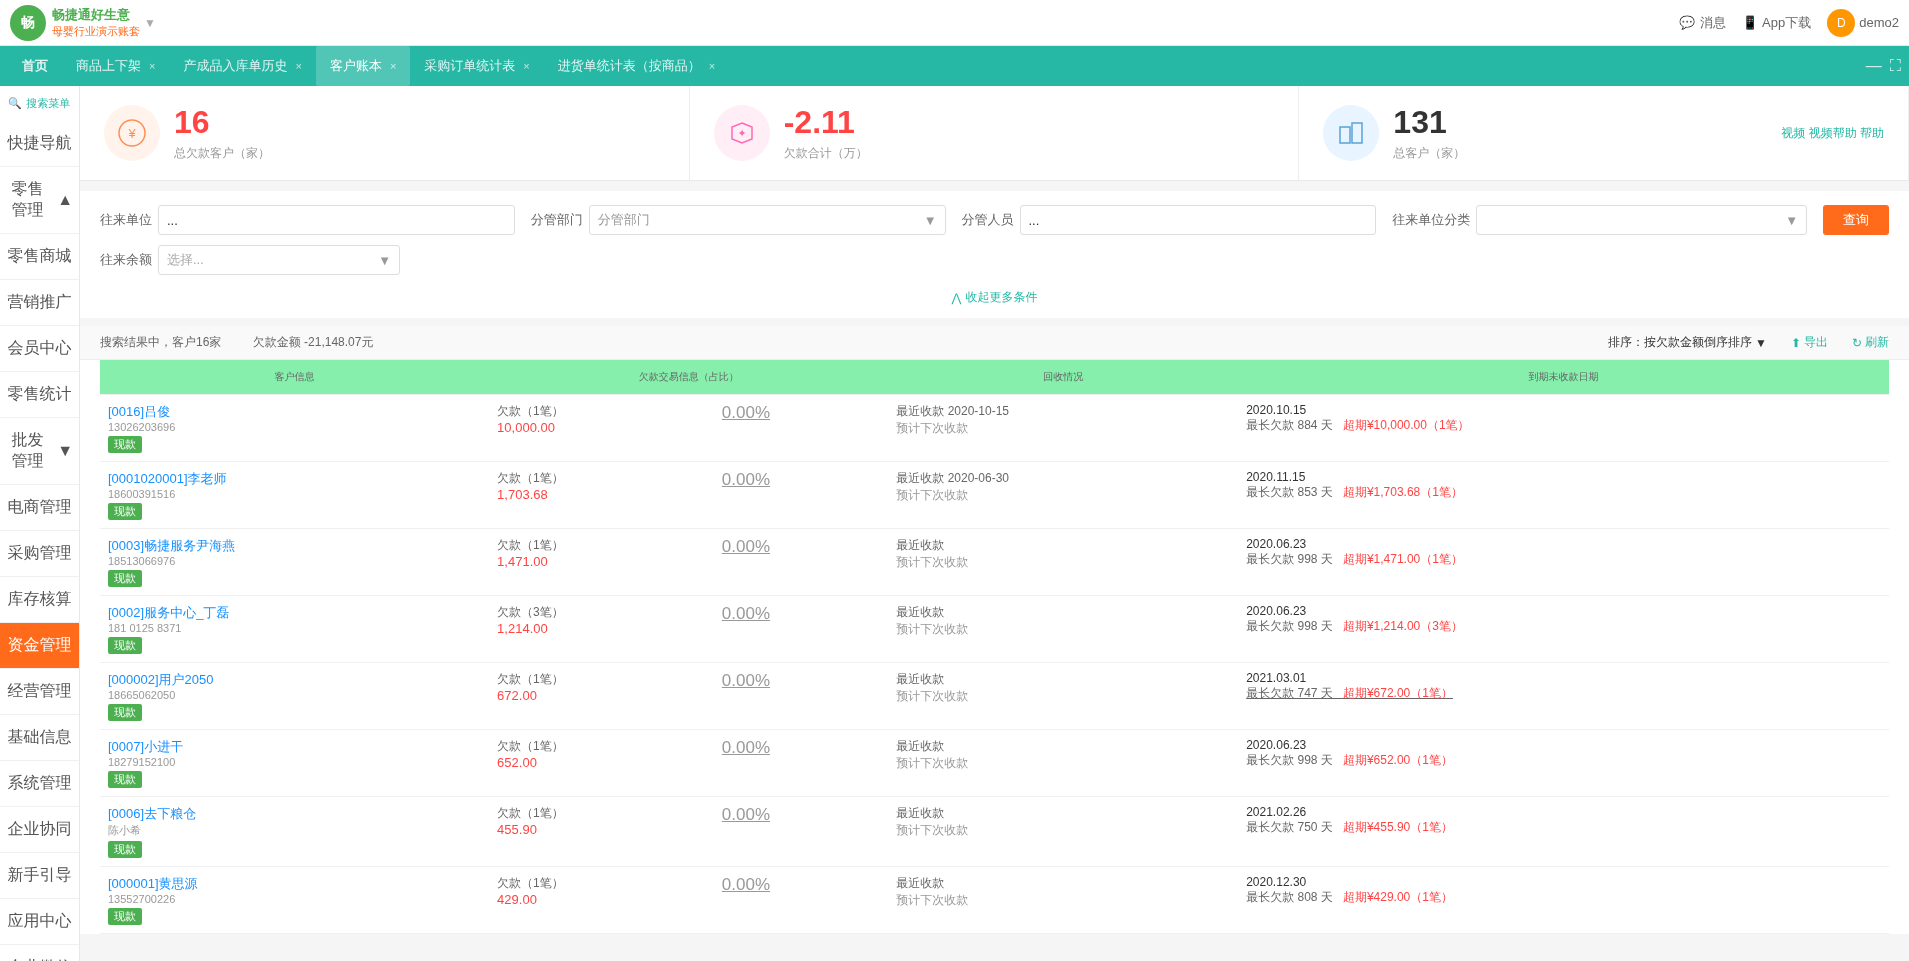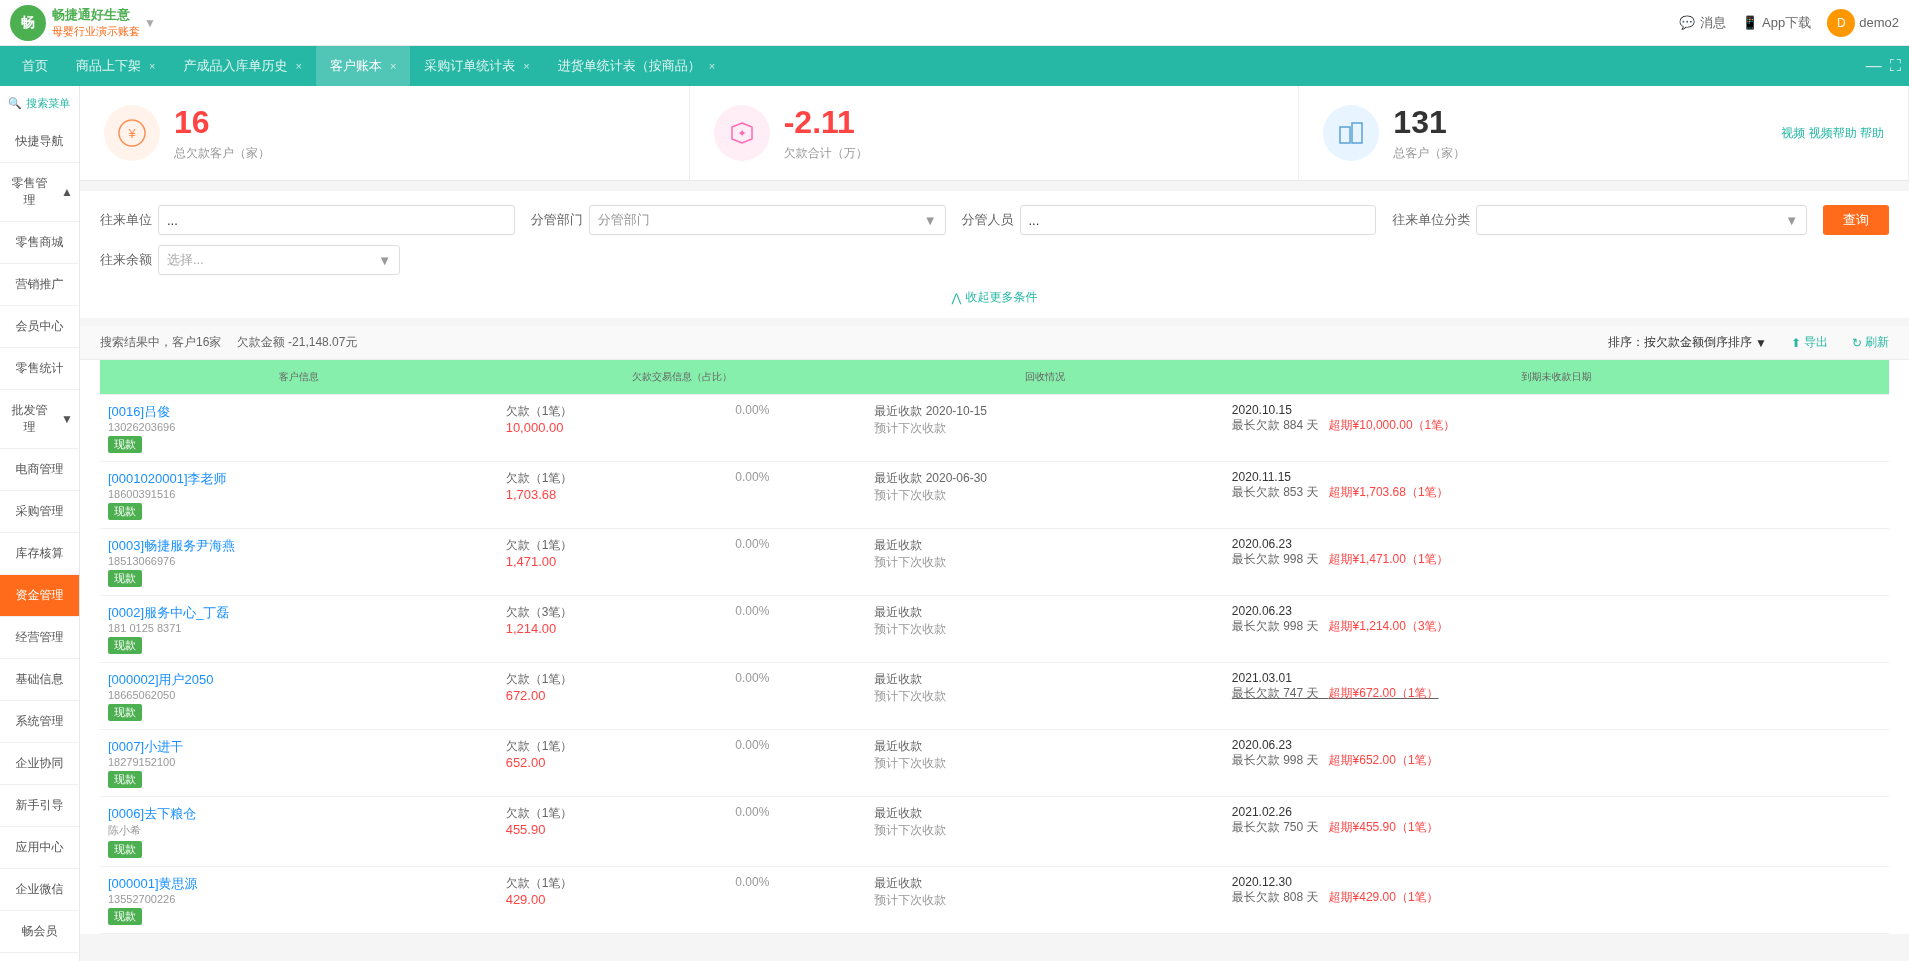--- a/index.html
+++ b/index.html
@@ -9,33 +9,33 @@
     .top-bar { display: flex; align-items: center; background: #fff; height: 46px; border-bottom: 1px solid #e8e8e8; padding: 0 10px; }
     .logo-area { display: flex; align-items: center; width: 200px; }
     .logo-icon { width: 36px; height: 36px; background: #4CAF50; border-radius: 50%; display: flex; align-items: center; justify-content: center; color: white; font-size: 14px; font-weight: bold; margin-right: 6px; }
     .top-right { margin-left: auto; display: flex; align-items: center; gap: 16px; }
     .top-right-item { display: flex; align-items: center; gap: 4px; color: #666; font-size: 13px; cursor: pointer; }
     .avatar { width: 28px; height: 28px; border-radius: 50%; background: #ff9800; display: flex; align-items: center; justify-content: center; color: white; font-size: 12px; }
 
     
     .nav-tabs { display: flex; align-items: center; background: #26b8a5; height: 40px; padding: 0 8px; overflow: hidden; }
     .nav-tab { display: flex; align-items: center; padding: 0 14px; height: 40px; color: rgba(255,255,255,0.85); font-size: 13px; cursor: pointer; white-space: nowrap; gap: 4px; }
-    .nav-tab.home { font-weight: normal; }
+    .nav-tab.home { font-weight: bold; }
     .nav-tab.active { background: rgba(255,255,255,0.2); color: #fff; border-radius: 2px; }
     .nav-tab .close-x { font-size: 11px; color: rgba(255,255,255,0.7); margin-left: 4px; }
     .nav-tab-right { margin-left: auto; display: flex; align-items: center; gap: 8px; color: rgba(255,255,255,0.8); font-size: 16px; }
 
     
     .main-layout { display: flex; height: calc(100vh - 86px); }
 
     
     .sidebar { width: 80px; background: #fff; border-right: 1px solid #e8e8e8; display: flex; flex-direction: column; overflow-y: auto; }
     .sidebar-search { padding: 10px 8px; }
     .sidebar-search-btn { width: 100%; background: none; border: none; color: #26b8a5; font-size: 11px; cursor: pointer; display: flex; align-items: center; gap: 4px; justify-content: center; }
-    .sidebar-item { padding: 12px 6px; text-align: center; cursor: pointer; color: #555; font-size: 12px; border-bottom: 1px solid #f0f0f0; }
+    .sidebar-item { padding: 12px 6px; text-align: center; cursor: pointer; color: #555; font-size: 16px; border-bottom: 1px solid #f0f0f0; }
     .sidebar-item.active { background: #ff6b1a; color: #fff; }
     .sidebar-item.has-arrow { display: flex; align-items: center; justify-content: center; gap: 8px; }
 
     
     .content { flex: 1; overflow-y: auto; background: #f5f5f5; }
 
     
     .stats-bar { display: flex; background: #fff; margin-bottom: 10px; border-bottom: 1px solid #e8e8e8; }
     .stat-card { flex: 1; display: flex; align-items: center; padding: 18px 24px; border-right: 1px solid #eee; gap: 14px; }
     .stat-icon { width: 56px; height: 56px; border-radius: 50%; display: flex; align-items: center; justify-content: center; font-size: 24px; }
@@ -67,21 +67,21 @@
     
     .table-container { background: #fff; padding: 0 20px; }
     .data-table { width: 100%; border-collapse: collapse; }
     .data-table th { padding: 10px 8px; text-align: center; font-size: 10px; color: #666; font-weight: normal; border-bottom: 1px solid #eee; background: #86efac; }
     .data-table td { padding: 8px 8px; font-size: 13px; border-bottom: 1px solid #f0f0f0; vertical-align: top; }
     .customer-name { color: #1890ff; cursor: pointer; font-size: 13px; }
     .customer-id { color: #999; font-size: 11px; }
     .tag-green { background: #4CAF50; color: #fff; font-size: 11px; padding: 1px 6px; border-radius: 2px; display: inline-block; margin-top: 3px; }
     .debt-amount { color: #ff4444; font-size: 13px; }
     .debt-count { color: #666; font-size: 12px; }
-    .debt-pct { color: #999; font-size: 12px; }
+    .debt-pct { color: #999; font-size: 17px; text-decoration: underline; }
     .recent-collect { font-size: 12px; color: #666; }
     .next-collect { font-size: 12px; color: #999; }
     .overdue-info { font-size: 12px; color: #ff4444; cursor: pointer; }
     .overdue-date { font-size: 12px; color: #333; }
   </style>
 </head>
 <body>
 
 <div class="top-bar">
   <div class="logo-area">
@@ -296,21 +296,21 @@
         <button class="collapse-btn">
           <span>⋀</span>
           <span>收起更多条件</span>
         </button>
       </div>
     </div>
 
     <div class="result-bar">
       <div>
         <span>搜索结果中，客户16家</span>
-        <span style="margin-left:12px;">欠款金额 -21,148.07元</span>
+        <span style="margin-left:28px;">欠款金额 -21,148.07元</span>
       </div>
       <div class="result-actions">
         <span style="color:#333;display:flex;align-items:center;gap:3px;">
           <span>排序：按欠款金额倒序排序</span>
           <span>▼</span>
         </span>
         <span class="result-action">
           <span>⬆</span>
           <span>导出</span>
         </span>

